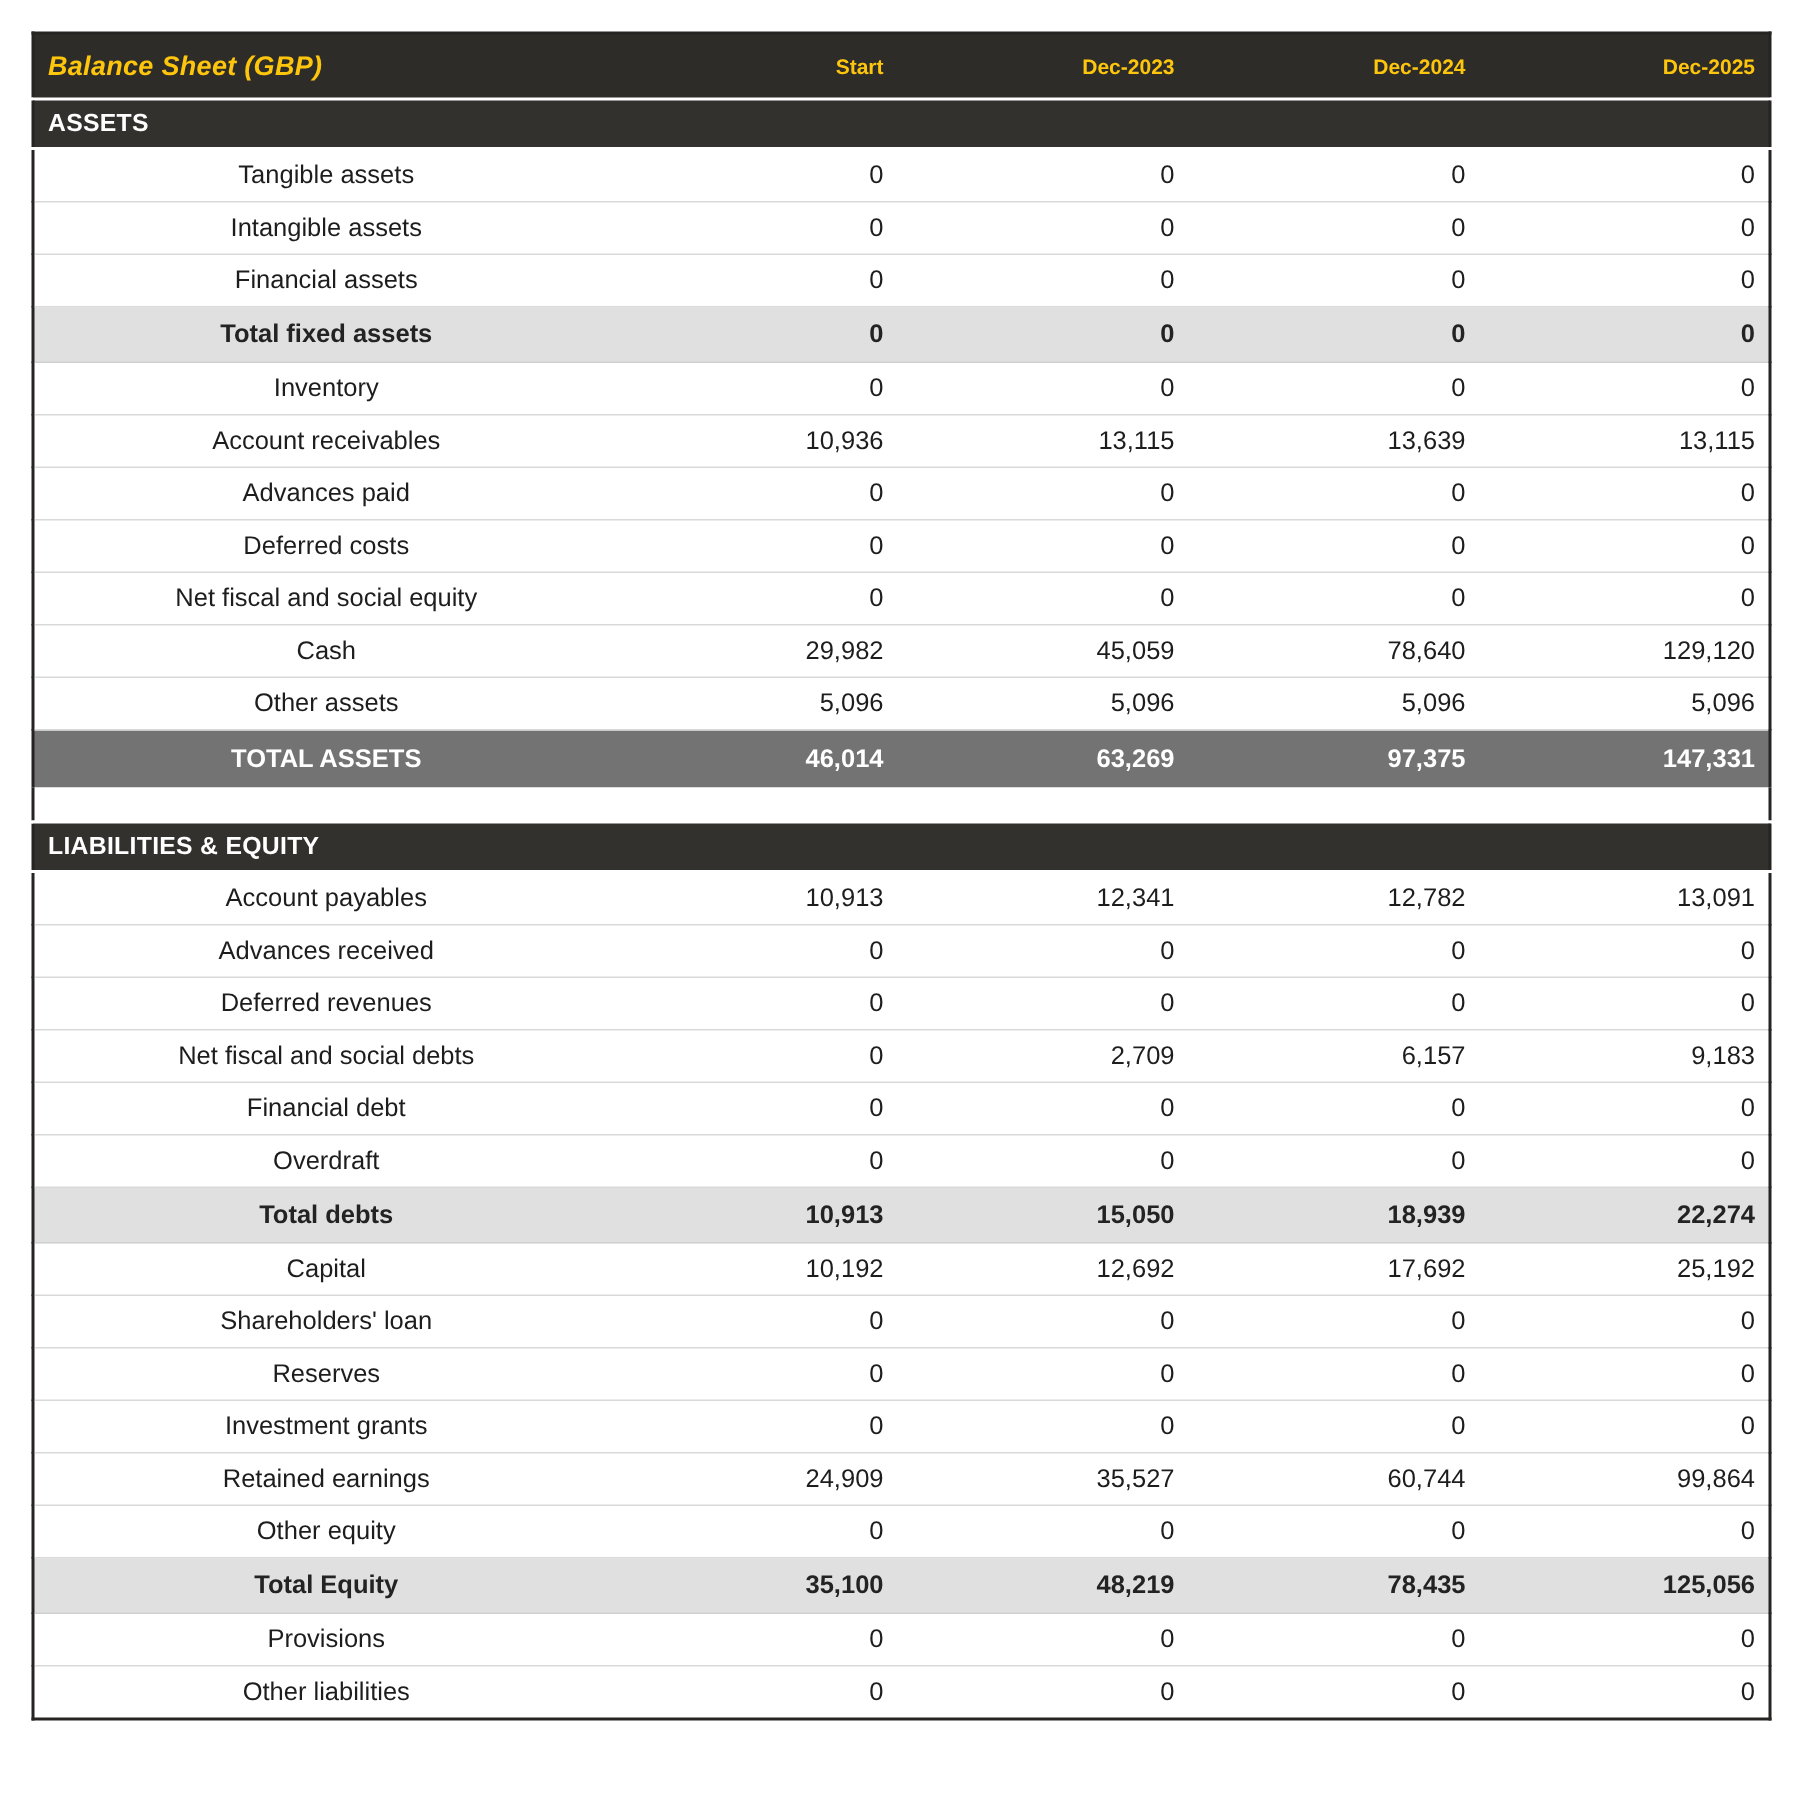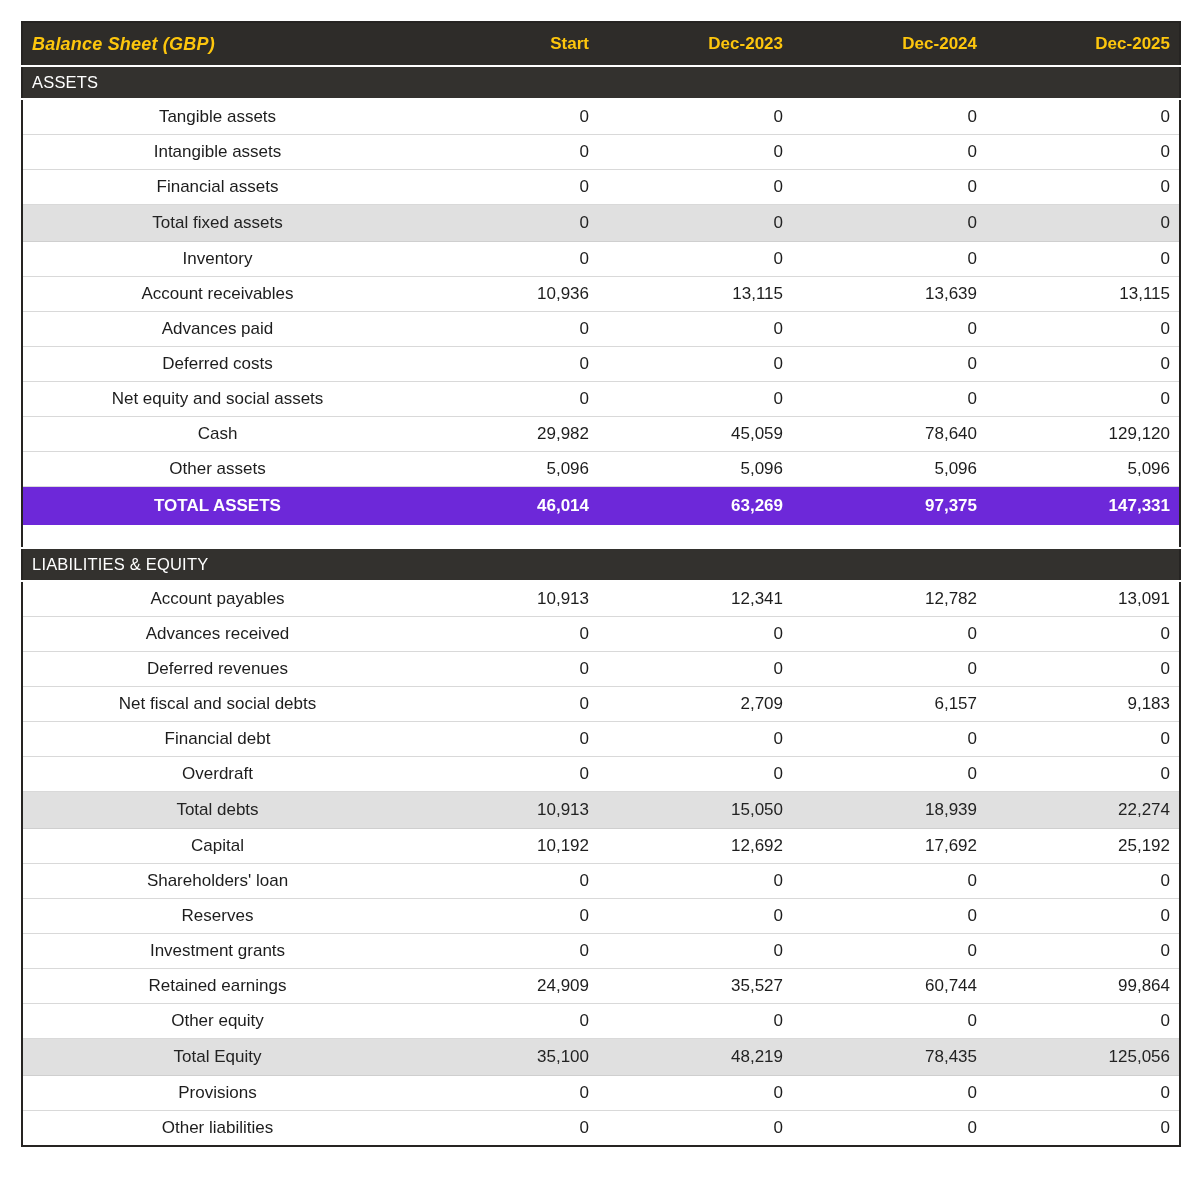--- a/index.html
+++ b/index.html
@@ -13,58 +13,58 @@
     border: 2px solid #262422;
   }
   col.c-label { width: 382px; }
   col.c-num   { width: 194px; }
 
   thead th {
     background: #2e2c29;
     color: #fdc60d;
     font-weight: bold;
     height: 40px;
-    font-size: 17px;
+    font-size: 14px;
     border-bottom: 2px solid #ffffff;
     vertical-align: middle;
   }
   th.title { text-align: left; padding-left: 9px; font-size: 18px; letter-spacing: 0.2px; font-style: italic; }
   th.num   { text-align: right; padding-right: 9px; }
 
   td { font-size: 17px; color: #1d1d1d; vertical-align: middle; }
   td.label { text-align: center; padding-left: 9px; }
   td.num   { text-align: right; padding-right: 9px; font-variant-numeric: tabular-nums; }
 
   tr.section-row td {
     background: #33312e;
     color: #ffffff;
-    font-weight: normal;
+    font-weight: bold;
     height: 29px;
     font-size: 16.5px;
     text-align: left;
     padding-left: 9px;
     border-top: 2px solid #ffffff;
     border-bottom: 2px solid #ffffff;
     letter-spacing: 0.2px;
   }
   tr.item td {
     background: #ffffff;
     height: 32px;
     border-bottom: 1px solid #d9d9d9;
   }
   tr.subtotal td {
     background: #e0e0e0;
-    font-weight: normal;
+    font-weight: bold;
     color: #232323;
     height: 34px;
     border-bottom: 1px solid #cfcfcf;
     margin-top: 24px;
   }
   tr.total td {
-    background: #6d28d9;
+    background: #737373;
     color: #ffffff;
     font-weight: bold;
     height: 36px;
   }
   tr.spacer td {
     background: #ffffff;
     height: 20px;
     border-bottom: none;
   }
 </style>
@@ -143,21 +143,21 @@
           <td class="num">0</td>
         </tr>
         <tr class="item">
           <td class="label">Deferred costs</td>
           <td class="num">0</td>
           <td class="num">0</td>
           <td class="num">0</td>
           <td class="num">0</td>
         </tr>
         <tr class="item">
-          <td class="label">Net equity and social assets</td>
+          <td class="label">Net fiscal and social equity</td>
           <td class="num">0</td>
           <td class="num">0</td>
           <td class="num">0</td>
           <td class="num">0</td>
         </tr>
         <tr class="item">
           <td class="label">Cash</td>
           <td class="num">29,982</td>
           <td class="num">45,059</td>
           <td class="num">78,640</td>

